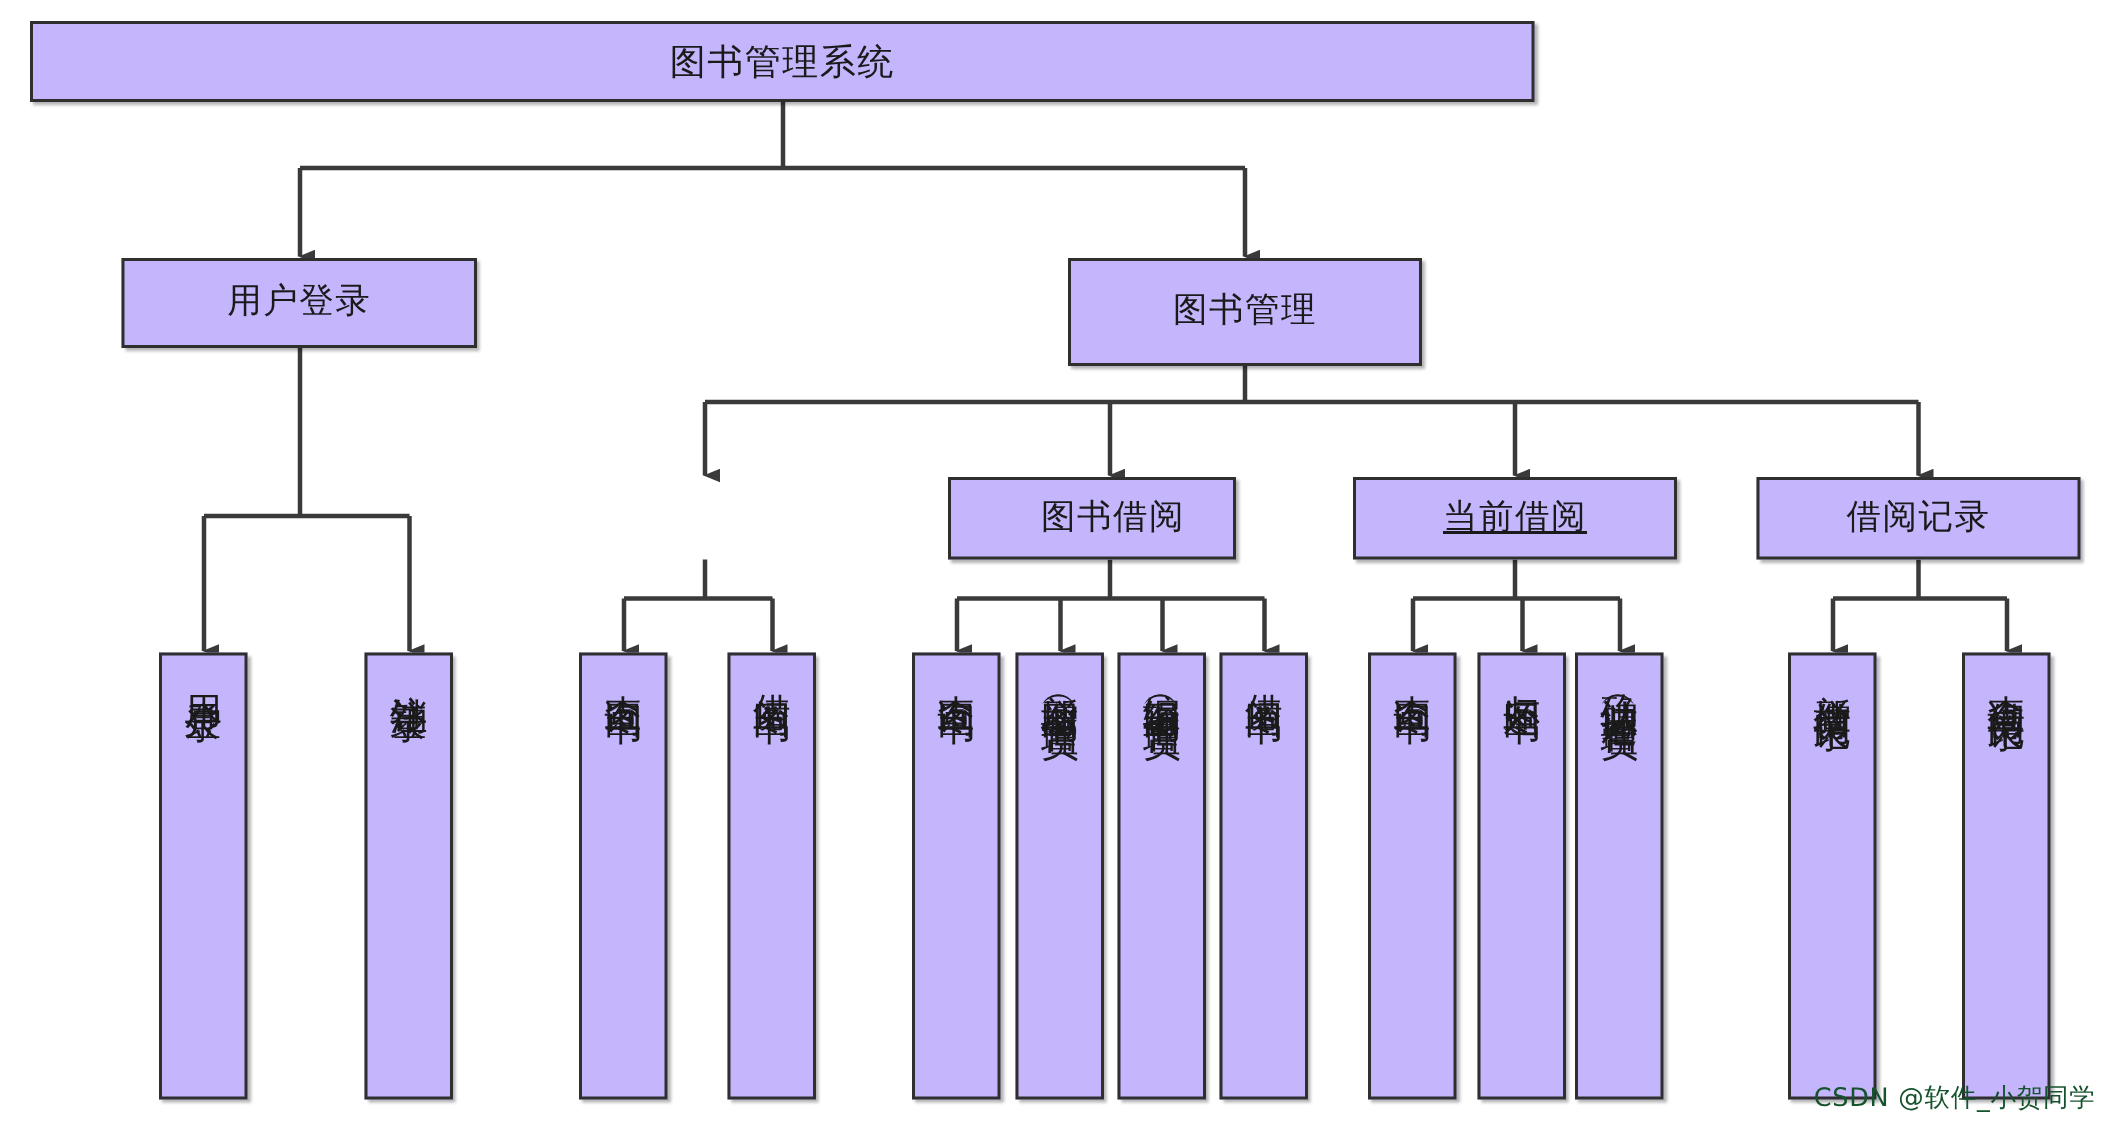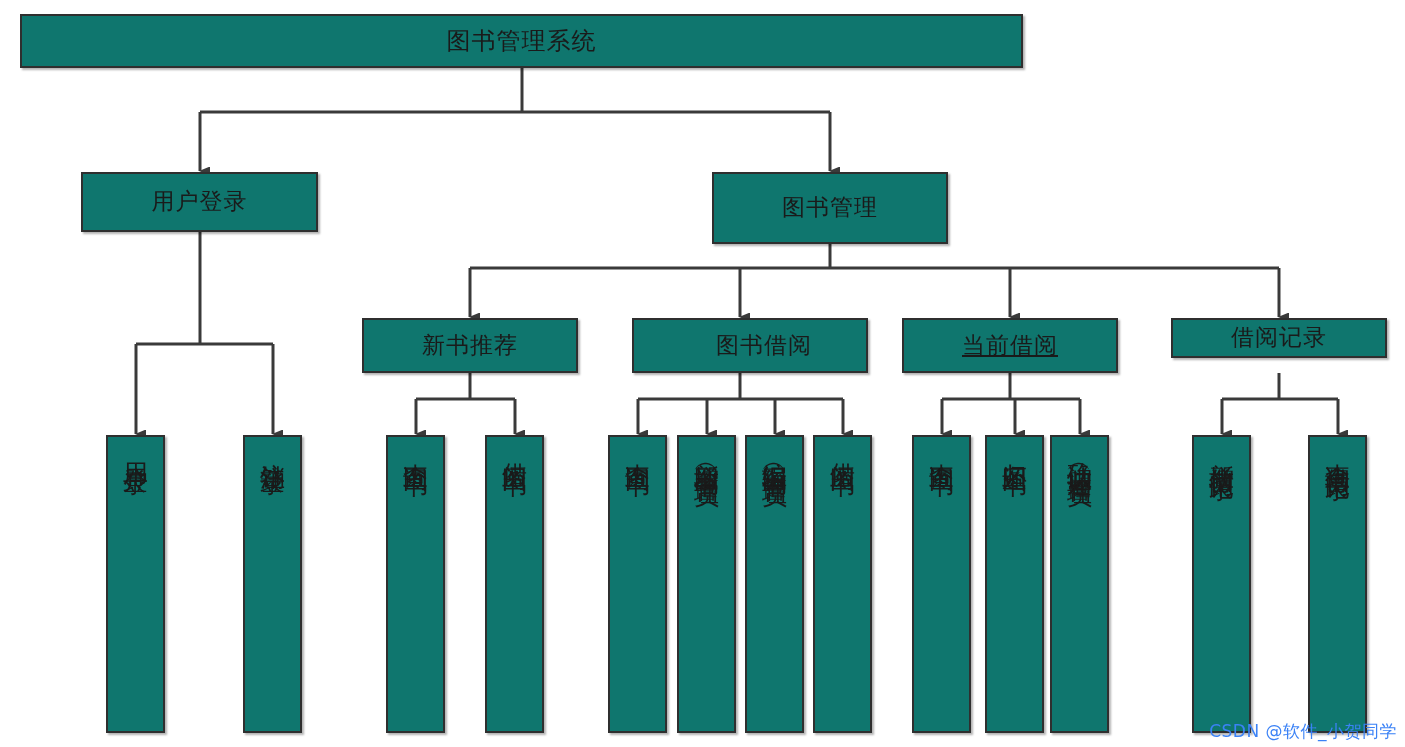--- a/index.html
+++ b/index.html
@@ -24,21 +24,21 @@
     left: 0;
     top: 0;
     width: 1405px;
     height: 747px;
     pointer-events: none;
   }
   
   .node {
     position: absolute;
     box-sizing: border-box;
-    background: #0f766e;
+    background: #c4b5fd;
     border: 2px solid #2f2f2f;
     box-shadow: 2px 2px 2px rgba(0,0,0,0.30);
     display: flex;
     align-items: center;
     justify-content: center;
     color: #1a1a1a;
   }
   .node .label {
     display: block;
     text-align: center;
@@ -65,21 +65,21 @@
     letter-spacing: 3px;
     line-height: 1.0;
     white-space: nowrap;
   }
   
   #watermark {
     position: absolute;
     right: 8px;
     bottom: 4px;
     font-size: 17px;
-    color: #3b82f6;
+    color: #14532d;
     letter-spacing: 0.5px;
     white-space: nowrap;
     user-select: none;
     text-align: center;
   }
 </style>
 </head>
 <body>
 
 <div id="diagram-root">
@@ -131,30 +131,27 @@
     <span class="label">图书管理系统</span>
   </div>
 
   <div class="node horiz" style="left: 81px; top: 172px; width: 237px; height: 60px;">
     <span class="label">用户登录</span>
   </div>
   <div class="node horiz" style="left: 712px; top: 172px; width: 236px; height: 72px;">
     <span class="label">图书管理</span>
   </div>
 
-  <div class="node horiz" style="left: 362px; top: 318px; width: 216px; height: 55px;">
-    <span class="label">新书推荐</span>
-  </div>
-  <div class="node horiz" style="left: 632px; top: 318px; width: 236px; height: 55px; padding-left: 28px;">
+  <div class="node horiz" style="left: 632px; top: 318px; width: 192px; height: 55px; padding-left: 28px;">
     <span class="label">图书借阅</span>
   </div>
   <div class="node horiz" style="left: 902px; top: 318px; width: 216px; height: 55px; text-decoration: underline;">
     <span class="label">当前借阅</span>
   </div>
-  <div class="node horiz" style="left: 1171px; top: 318px; width: 216px; height: 40px;">
+  <div class="node horiz" style="left: 1171px; top: 318px; width: 216px; height: 55px;">
     <span class="label">借阅记录</span>
   </div>
 
   <div class="node vert" style="left: 106px; top: 435px; width: 59px; height: 298px;">
     <span class="label">用户登录</span>
   </div>
   <div class="node vert" style="left: 243px; top: 435px; width: 59px; height: 298px;">
     <span class="label">注销登录</span>
   </div>
   <div class="node vert" style="left: 386px; top: 435px; width: 59px; height: 298px;">

